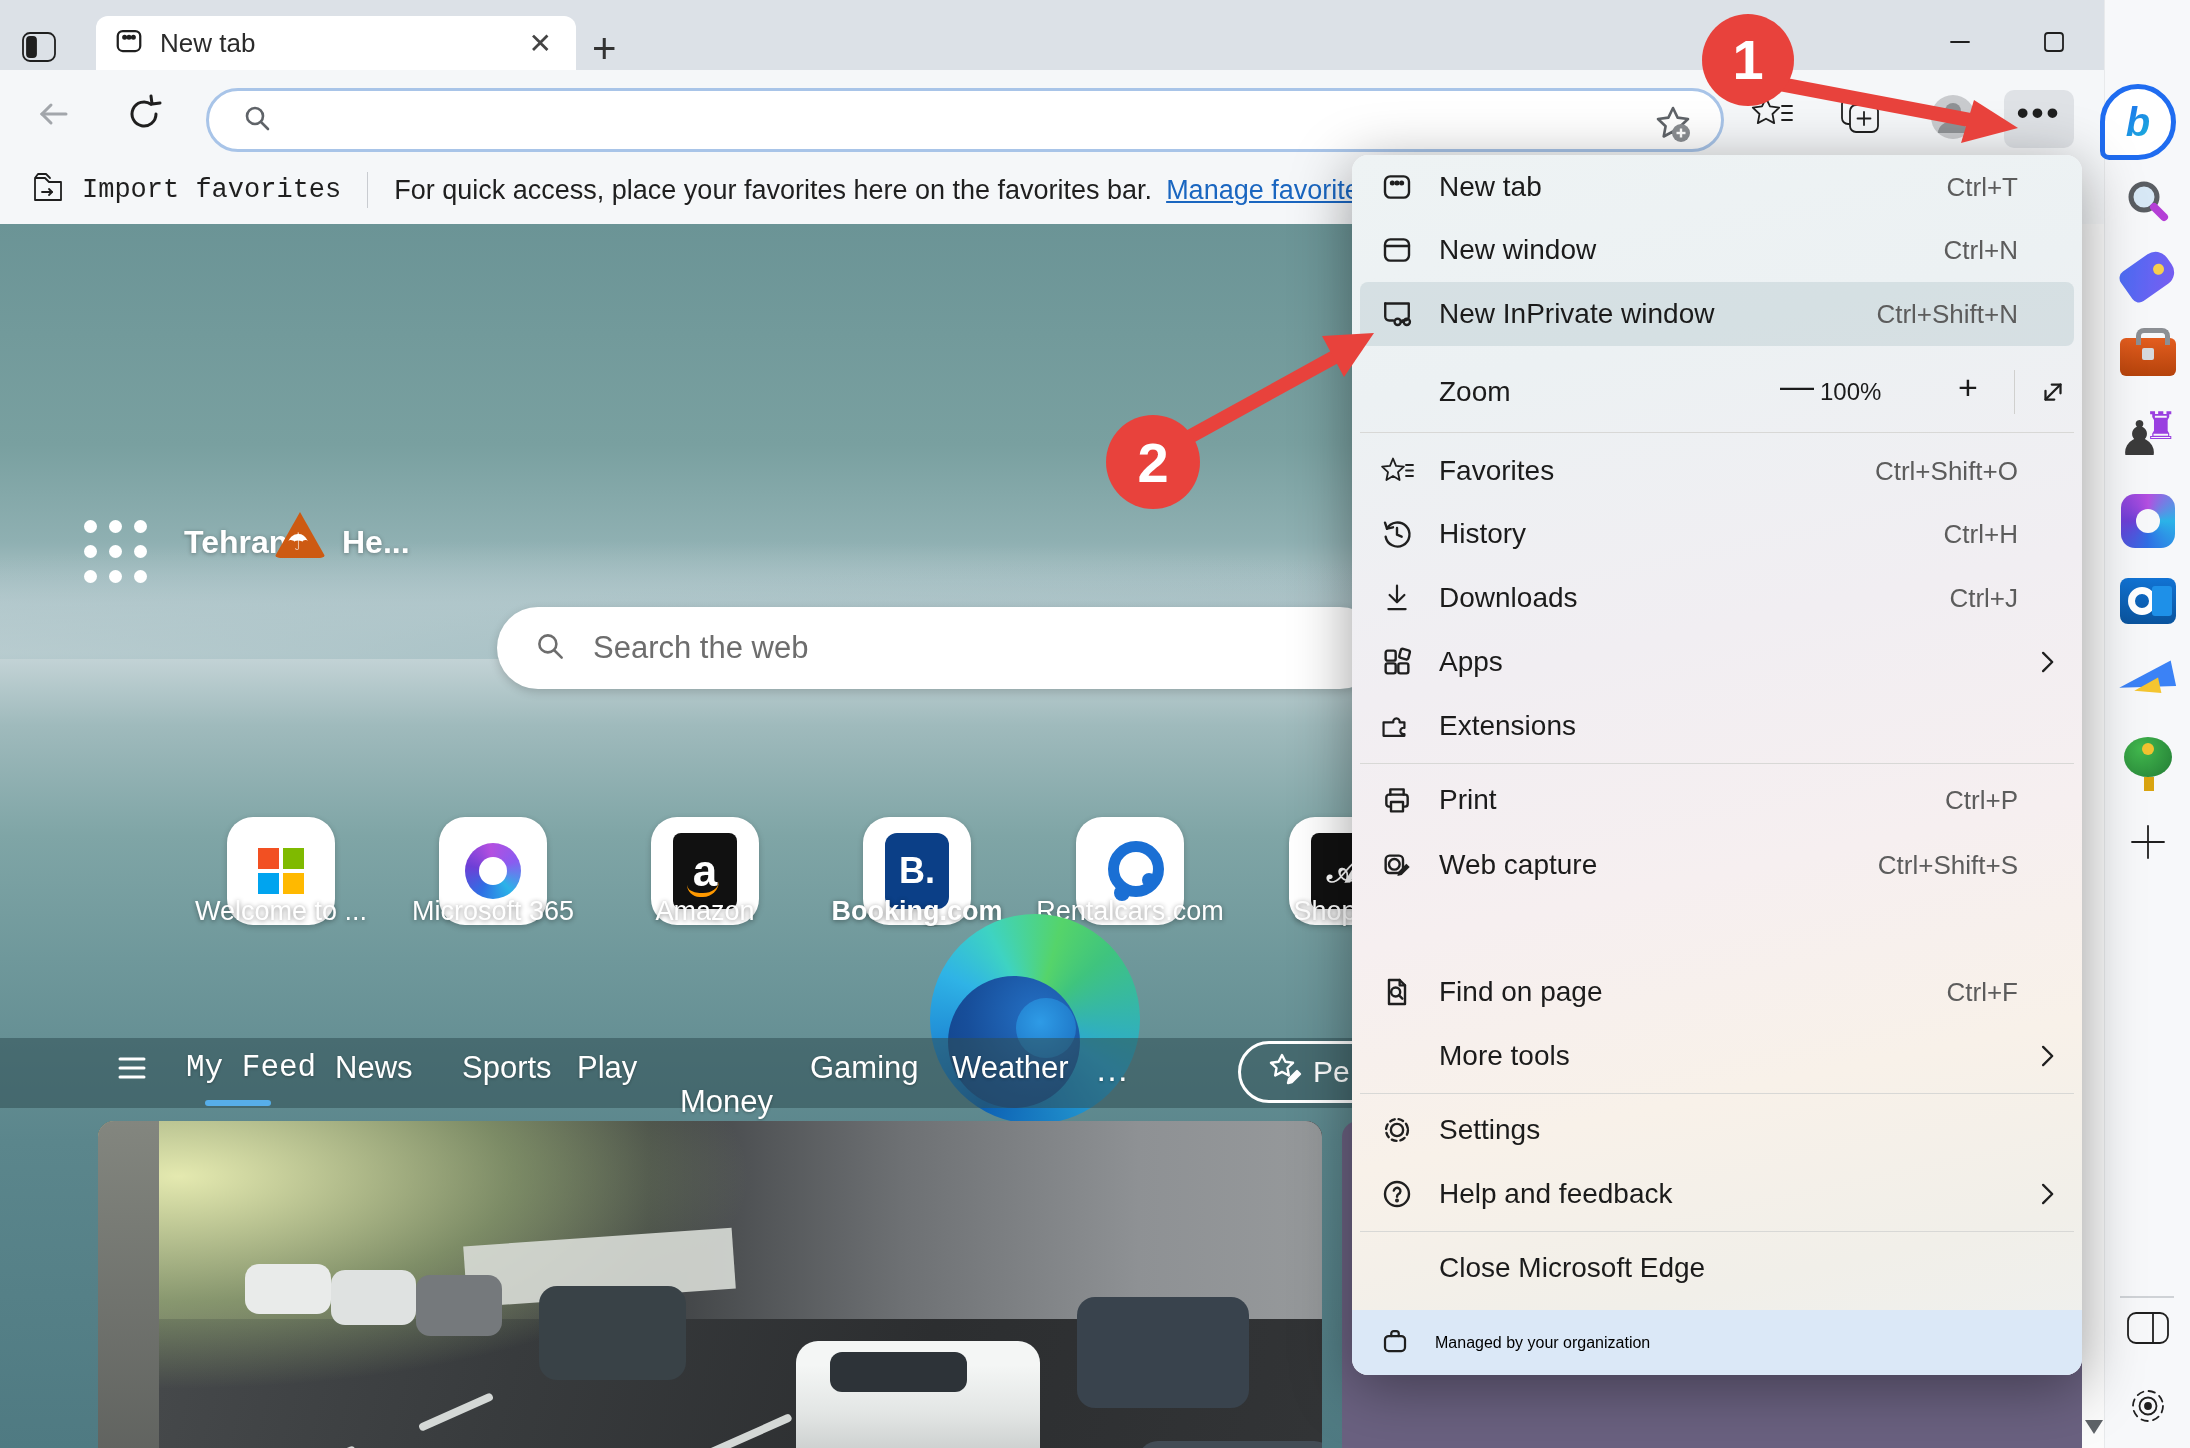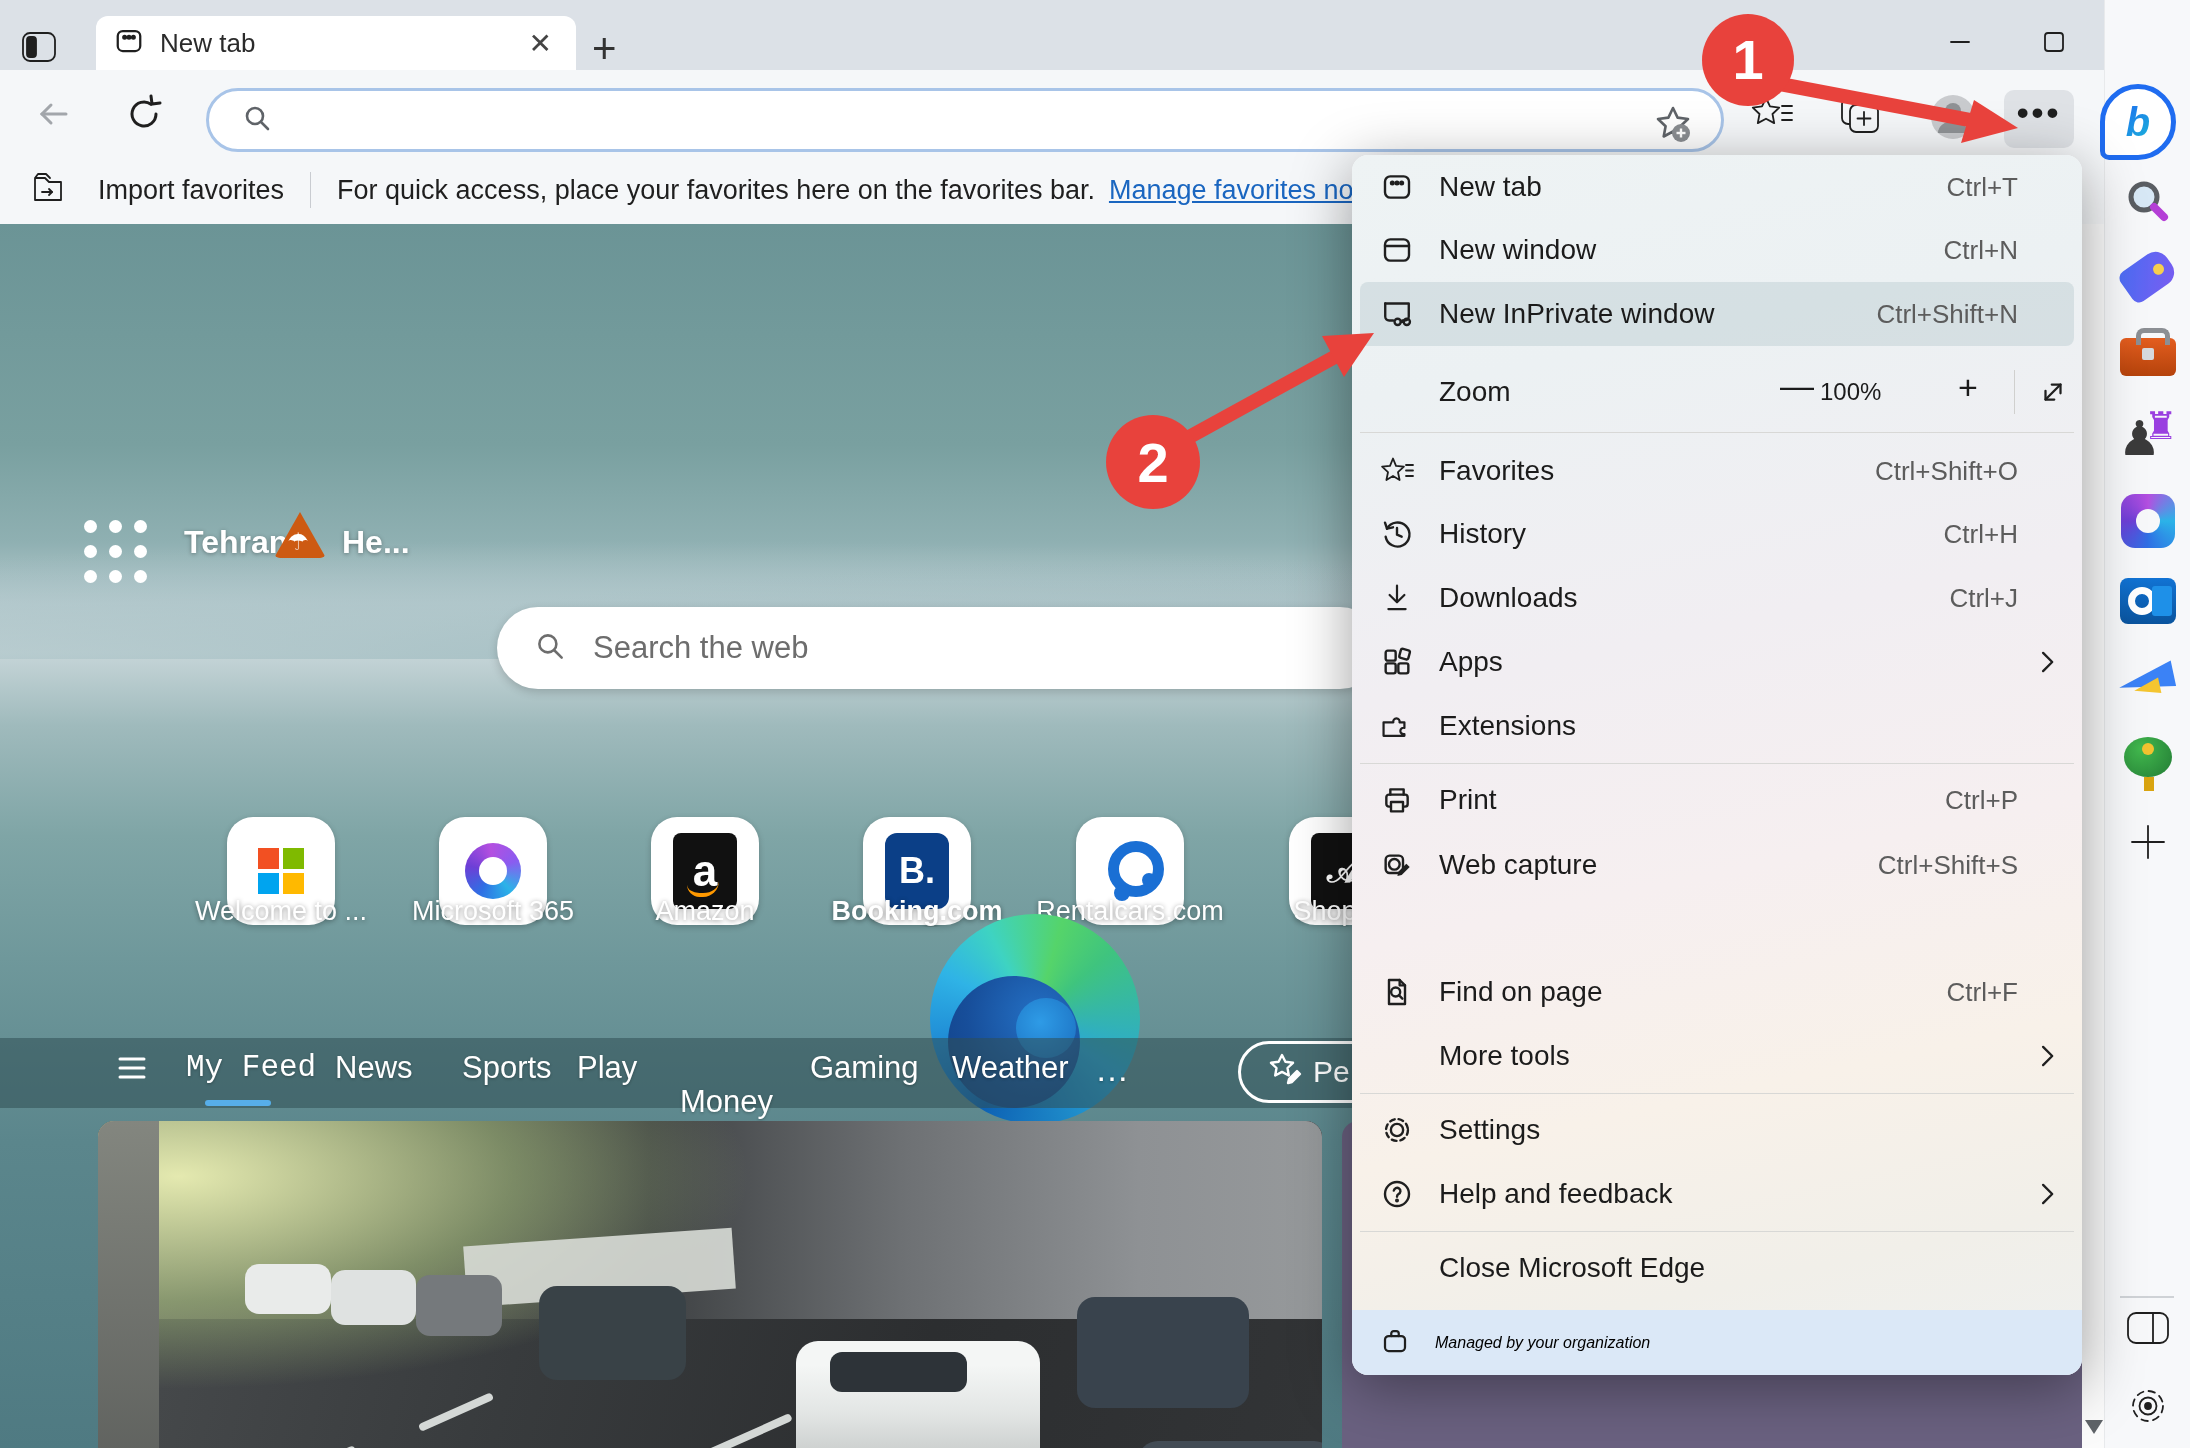--- a/index.html
+++ b/index.html
@@ -253,21 +253,21 @@
   </div>
 
   <div class="favbar">
     <span style="margin-left:30px;">
       <svg width="40" height="40" viewBox="0 0 40 40" class="lineicon" stroke-width="2.4">
         <path d="M5 10 v22 h26 v-18 h-12 l-4 -4 h-10 z M5 10 l3 -4 h8 l4 4"></path>
         <line x1="12" y1="24" x2="22" y2="24"></line>
           <polyline points="19,21 22,24 19,27"></polyline>
       </svg>
     </span>
-    <span class="txt" style="margin-left:28px;">Import favorites</span>
+    <span class="txt" style="margin-left:12px;font-family:Liberation Mono, monospace;">Import favorites</span>
     <span class="fav-divider"></span>
     <span class="txt">For quick access, place your favorites here on the favorites bar.</span>
     <span class="fav-link">Manage favorites now</span>
   </div>
 
   <div class="content">
     <div class="mtn"></div>
 
     <div class="app-grid">
       <i></i>
@@ -668,21 +668,21 @@
       <span class="ml">Close Microsoft Edge</span>
     </div>
 
     <div class="managed">
       <span class="mi" style="position:static;margin-left:28px;">
         <svg width="30" height="30" viewBox="0 0 24 24" class="lineicon">
           <rect x="4" y="8" width="16" height="12" rx="3"></rect>
             <path d="M9 8 v-2 a2 2 0 0 1 2 -2 h2 a2 2 0 0 1 2 2 v2"></path>
         </svg>
       </span>
-      <span class="ml" style="margin-left:25px;font-style:italic;">Managed by your organization</span>
+      <span class="ml" style="margin-left:25px;">Managed by your organization</span>
     </div>
   </div>
 
   <svg class="ann" viewBox="0 0 2190 1448">
     <line x1="1780" y1="84" x2="1975" y2="121" stroke="#e8423c" stroke-width="14"></line>
     <polygon points="2018,128 1961,143 1974,100" fill="#e8423c"></polygon>
     <circle cx="1748" cy="60" r="46" fill="#e8423c"></circle>
     <text x="1748" y="79" text-anchor="middle" font-size="56" font-weight="bold" fill="#ffffff" font-family="Liberation Sans, sans-serif">1</text>
     <line x1="1182" y1="441" x2="1340" y2="354" stroke="#e8423c" stroke-width="14"></line>
     <polygon points="1374,333 1322,336 1344,377" fill="#e8423c"></polygon>

